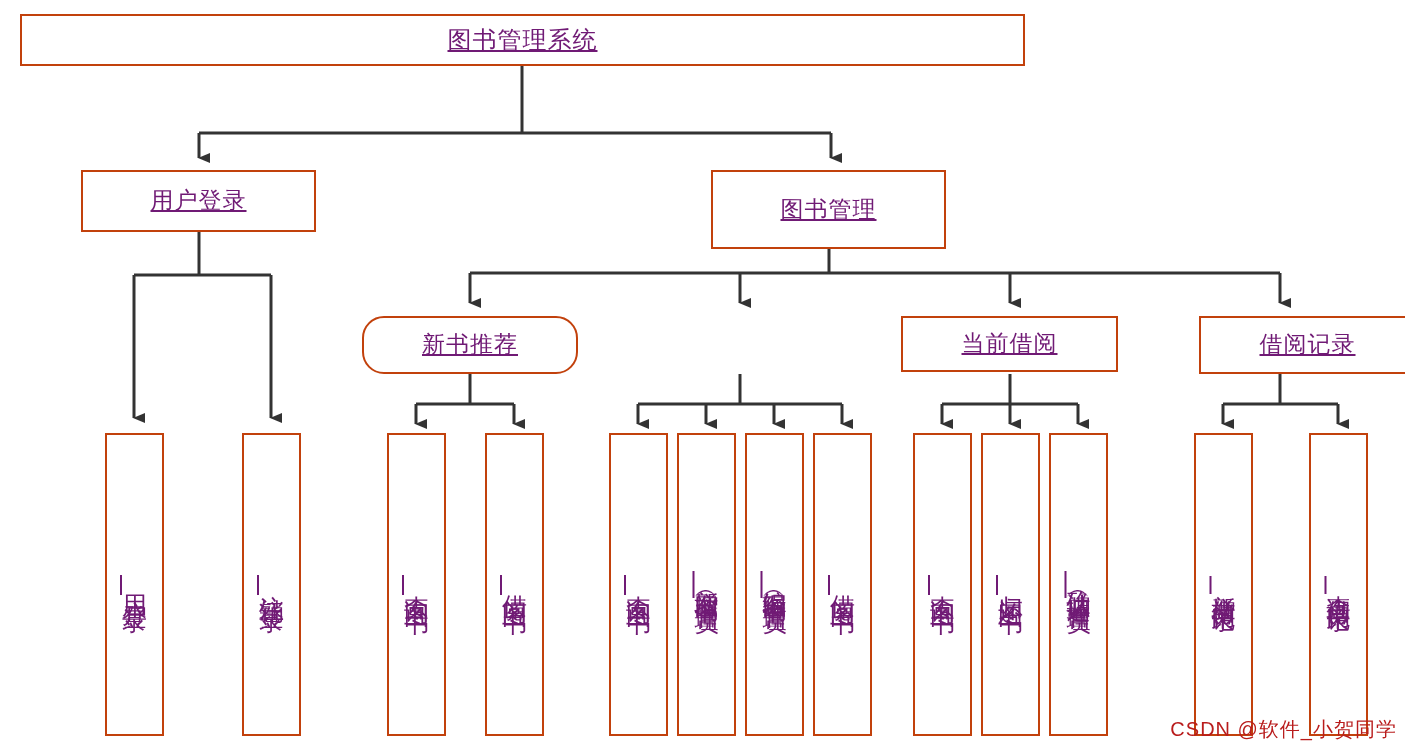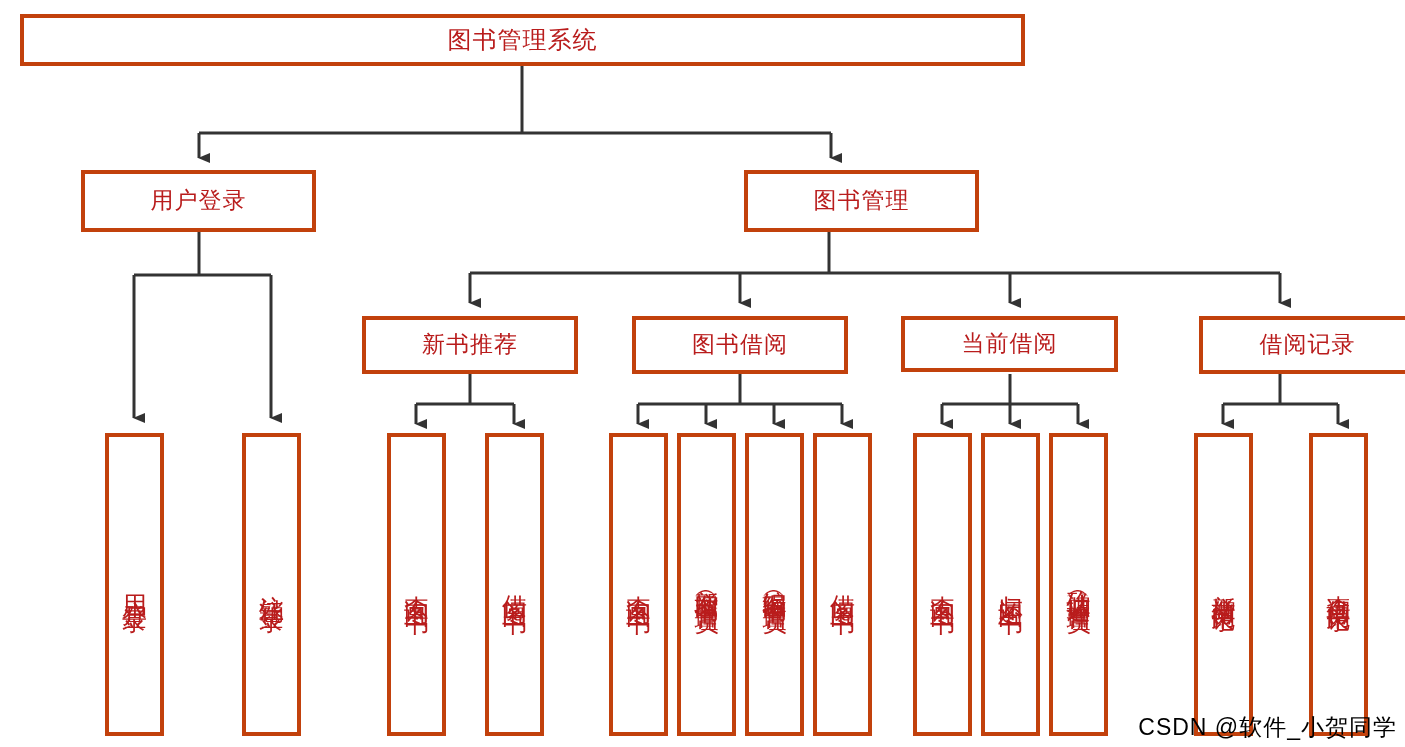--- a/index.html
+++ b/index.html
@@ -19,25 +19,26 @@
     position:absolute;
     left:0; top:0;
     width:1405px;
     height:747px;
     pointer-events:none;
   }
   .node{
     position:absolute;
     box-sizing:border-box;
     background:#ffffff;
-    border:4px solid #c2410c;
+    border:2px solid #c2410c;
     display:flex;
     align-items:center;
     justify-content:center;
-    color:#b91c1c;
+    color:#701a75;
+    text-decoration:underline;
   }
   .node .lbl{
     display:block;
     text-align:center;
     line-height:1.18;
     white-space:nowrap;
   }
   
   .node.h .lbl{
     writing-mode:horizontal-tb;
@@ -59,22 +60,22 @@
     line-height:1;
   }
   .node.v.narrow .lbl{
     font-size:24px;
     letter-spacing:3px;
   }
   .watermark{
     position:absolute;
     right:8px;
     bottom:4px;
-    font-size:23px;
-    color:#000000;
+    font-size:20px;
+    color:#b91c1c;
     letter-spacing:1px;
     user-select:none;
     white-space:nowrap;
   }
 </style>
 </head>
 <body>
 
 <div id="canvas">
 
@@ -128,29 +129,26 @@
     </g>
   </svg>
 
   <div class="node h root" style="left:20px; top:14px; width:1005px; height:52px;">
     <span class="lbl">图书管理系统</span>
   </div>
 
   <div class="node h" style="left:81px; top:170px; width:235px; height:62px;">
     <span class="lbl">用户登录</span>
   </div>
-  <div class="node h" style="left:744px; top:170px; width:235px; height:62px;">
+  <div class="node h" style="left:711px; top:170px; width:235px; height:79px;">
     <span class="lbl">图书管理</span>
   </div>
 
-  <div class="node h" style="left:362px; top:316px; width:216px; height:58px;">
+  <div class="node h" style="left:362px; top:316px; width:216px; height:58px;border-radius:22px;">
     <span class="lbl">新书推荐</span>
-  </div>
-  <div class="node h" style="left:632px; top:316px; width:216px; height:58px;">
-    <span class="lbl">图书借阅</span>
   </div>
   <div class="node h" style="left:901px; top:316px; width:217px; height:56px;">
     <span class="lbl">当前借阅</span>
   </div>
   <div class="node h" style="left:1171px; top:316px; width:217px; height:58px;margin-left:28px;">
     <span class="lbl">借阅记录</span>
   </div>
 
   <div class="node v" style="left:105px; top:433px; width:59px; height:303px;">
     <span class="lbl">用户登录</span>

